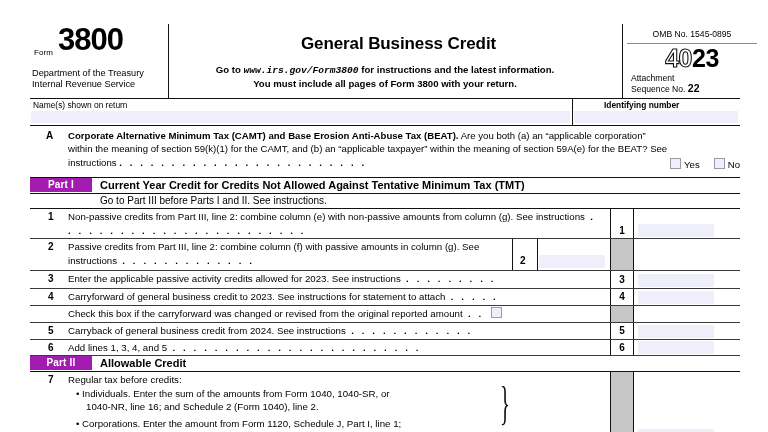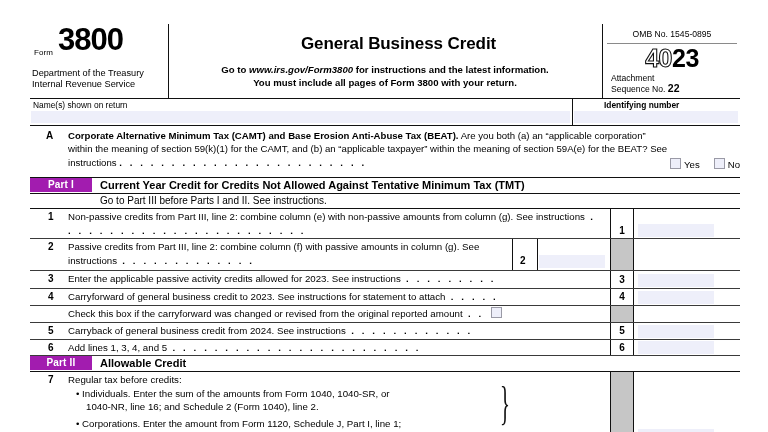--- a/index.html
+++ b/index.html
@@ -17,24 +17,24 @@
   .header{position:relative;height:74px;border-bottom:1.6px solid #111;}
   .hdr-left{position:absolute;left:0;top:0;width:138px;height:74px;border-right:1.6px solid #111;}
   .form-no-row{position:absolute;left:2px;top:4px;width:134px;height:32px;}
   .lbl-form{position:absolute;left:2px;bottom:3px;font-size:8px;letter-spacing:.1px;text-align:center;}
   .num-3800{position:absolute;left:26px;top:-5px;font-size:31px;font-weight:bold;letter-spacing:-1px;line-height:34px;}
   .dept{position:absolute;left:2px;top:44px;font-size:9.2px;line-height:11.4px;}
 
   .hdr-mid{position:absolute;left:140px;top:0;width:430px;height:74px;text-align:center;}
   .title-main{font-size:17px;font-weight:bold;letter-spacing:-.1px;margin-top:10px;padding-left:27px;}
   .goto{font-size:9.6px;font-weight:bold;margin-top:10px;line-height:12.6px;}
-  .goto i{font-style:italic;}
+  .goto i{font-style:italic;font-family:Liberation Mono, monospace;}
   .mustinc{font-size:9.6px;font-weight:bold;line-height:12.6px;}
 
-  .hdr-right{position:absolute;left:572px;top:0;width:138px;height:74px;border-left:1.6px solid #111;}
+  .hdr-right{position:absolute;left:592px;top:0;width:138px;height:74px;border-left:1.6px solid #111;}
   .omb{font-size:8.6px;text-align:center;padding-top:5px;}
   .omb-rule{position:absolute;left:4px;top:19px;width:130px;height:1px;background:#8a8a8a;}
   .yearbox{position:absolute;left:0;top:21px;width:138px;height:27px;text-align:center;}
   .yr{font-size:25px;font-weight:bold;line-height:27px;letter-spacing:-.5px;}
   .yr .hollow{color:#fff;-webkit-text-stroke:1.1px #111;}
   .attach{position:absolute;left:8px;top:49px;font-size:8.6px;line-height:10.4px;}
   .attach b{font-size:10.5px;}
 
   
   .namerow{position:relative;height:26px;border-bottom:1.6px solid #111;}

